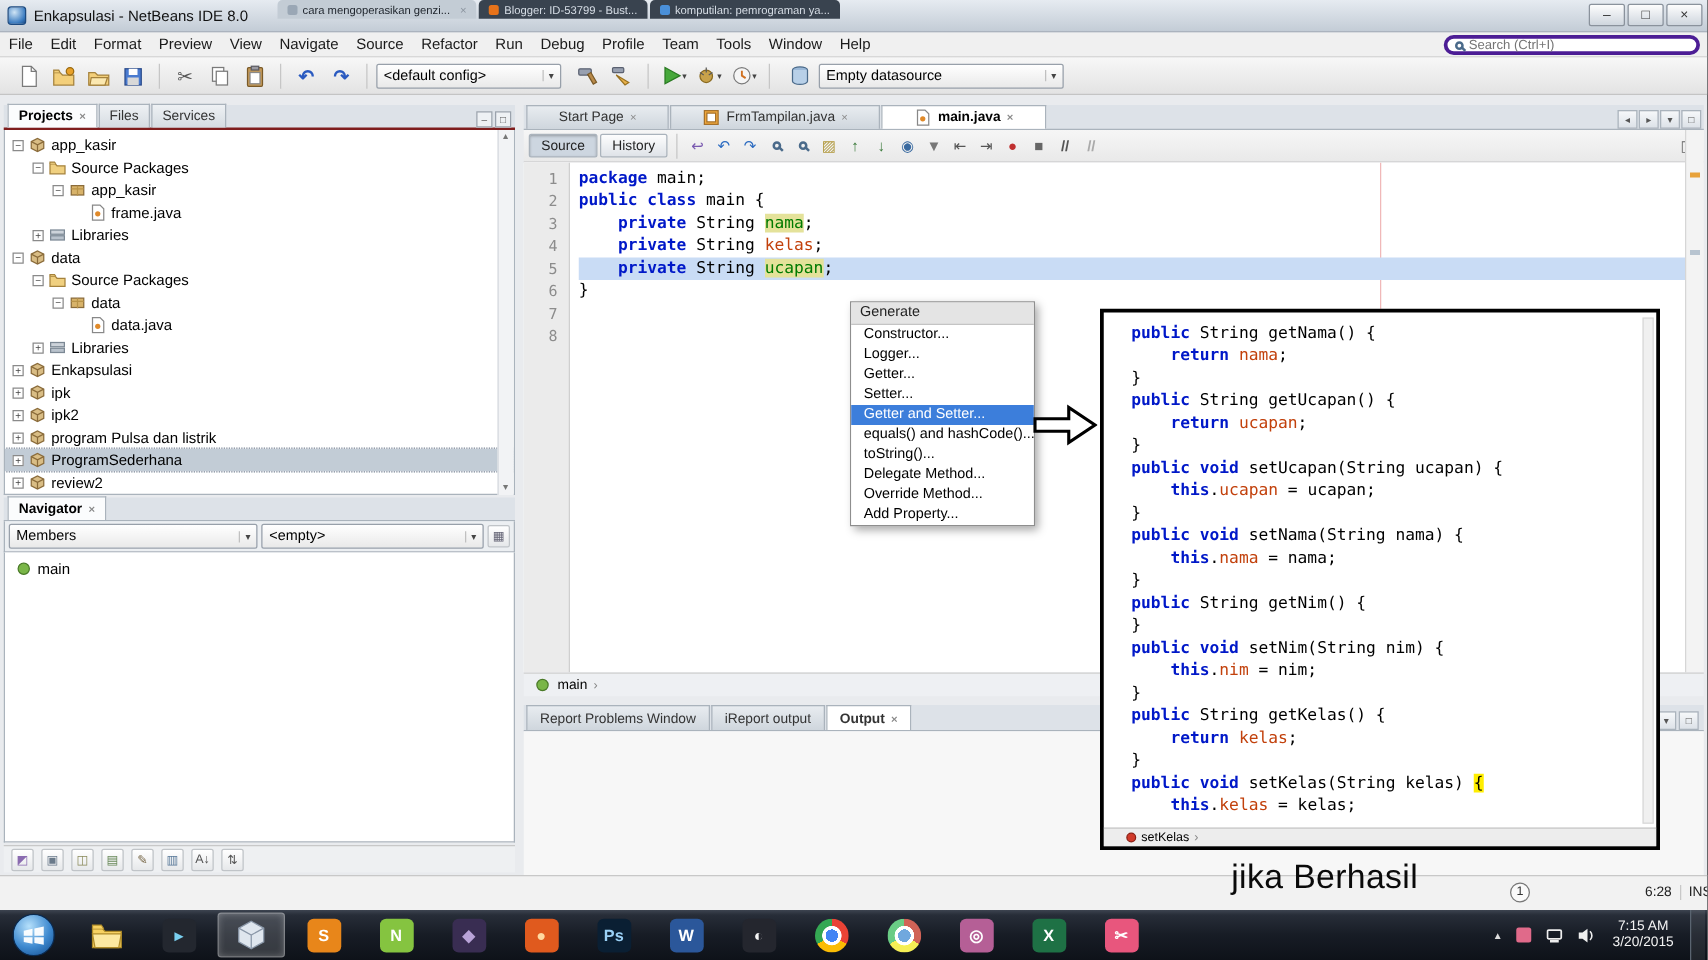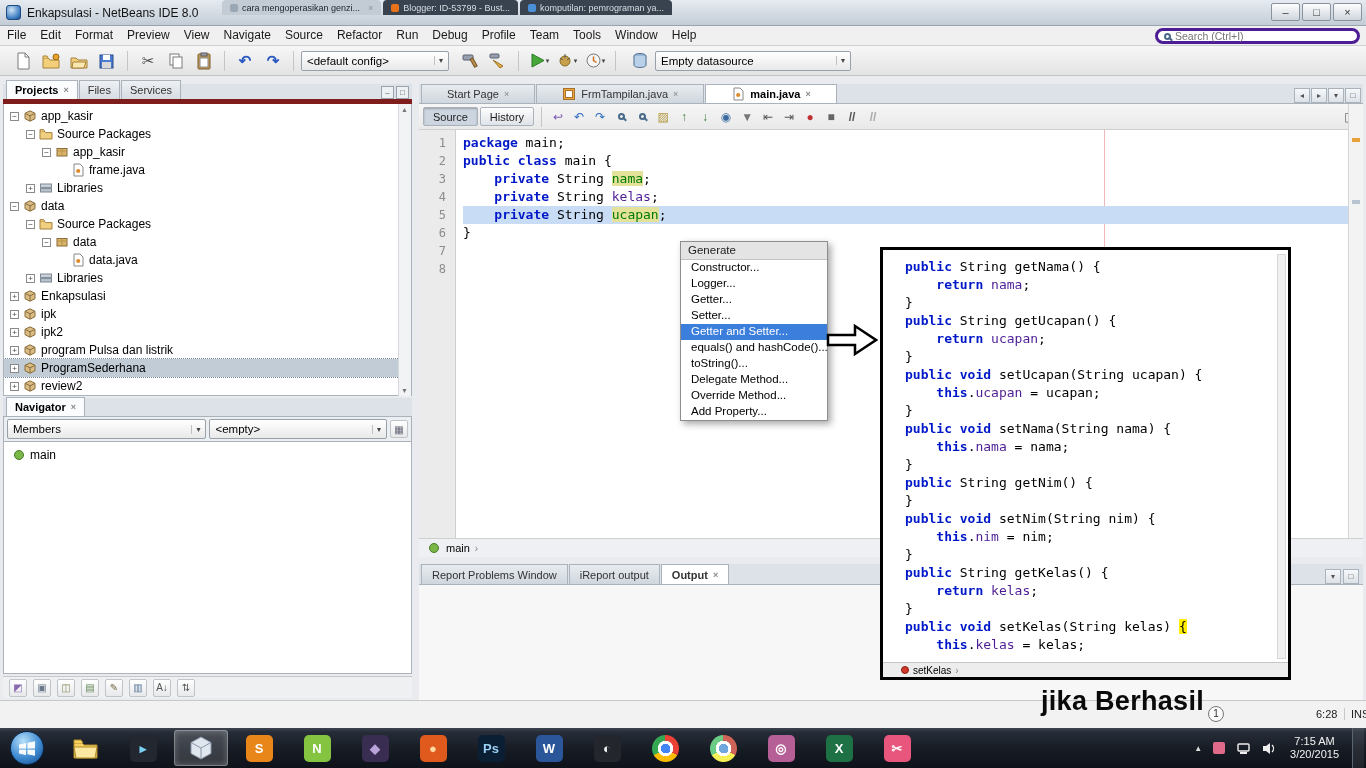--- a/index.html
+++ b/index.html
@@ -30,21 +30,21 @@
 
 
 #toolbar{position:absolute;left:0;top:46px;width:1366px;height:30px;background:linear-gradient(#f7f7f7,#e3e3e3);border-bottom:1px solid #c4c4c4;display:flex;align-items:center;padding-left:10px;gap:2px}
 .ti{width:26px;height:24px;display:inline-flex;align-items:center;justify-content:center;border:1px solid transparent;border-radius:2px}
 .ti .g{font-size:15px}
 .tsep{width:1px;height:20px;background:#c6c6c6;margin:0 5px}
 .combo{height:20px;background:linear-gradient(#ffffff,#e9e9e9);border:1px solid #98a0aa;display:flex;align-items:center;padding:0 5px;font-size:11.5px;border-radius:2px}
 .combo .arr{margin-left:auto;font-size:8px;color:#444;border-left:1px solid #c0c0c0;padding-left:4px}
 
 
-#projects-tabs{position:absolute;left:3px;top:84px;width:409px;height:20px;display:flex;align-items:flex-end;background:#dde2e8;border-bottom:5px solid #7f1d1d}
+#projects-tabs{position:absolute;left:3px;top:84px;width:409px;height:20px;display:flex;align-items:flex-end;background:#dde2e8;border-bottom:2px solid #7f1d1d}
 .ptab{height:19px;display:flex;align-items:center;gap:5px;padding:0 8px;font-size:11px;background:linear-gradient(#eef1f4,#d6dce2);border:1px solid #aab3bc;border-bottom:none;margin-right:1px;color:#333}
 .ptab.active{background:#fbfcfd;font-weight:bold;color:#000}
 .tabx{font-size:9px;color:#888}
 .panel-btns{margin-left:auto;display:flex;gap:2px;padding-right:3px}
 .pbtn{width:13px;height:13px;border:1px solid #9aa2ac;background:#eef1f4;font-size:8px;line-height:11px;text-align:center;color:#555}
 #projects-tree{position:absolute;left:3px;top:104px;width:409px;height:292px;background:#fff;border:1px solid #aab3bc;border-top:none;overflow:hidden;padding-top:3px}
 .trow{height:18px;display:flex;align-items:center;gap:4px;font-size:12px;white-space:nowrap}
 .trow.tsel{background:#c2ccd6;outline:1px dotted #7a8696}
 .handle{width:9px;height:9px;border:1px solid #8a8a8a;background:#fff;font-size:8px;line-height:7px;text-align:center;color:#444;flex:0 0 auto}
 .handle.none{border:none;background:transparent}
@@ -72,21 +72,21 @@
 .eicon{width:20px;height:20px;display:inline-flex;align-items:center;justify-content:center;font-size:12px;border-radius:2px}
 #split-btn{margin-left:auto;margin-right:3px}
 #editor-body{position:absolute;left:419px;top:130px;width:929px;height:408px;background:#fff;overflow:hidden}
 #gutter{position:absolute;left:0;top:0;bottom:0;width:37px;background:#ebebeb;border-right:1px solid #cfcfcf;padding-top:4px}
 .gnum{height:18px;text-align:right;padding-right:9px;font-family:"DejaVu Sans Mono",monospace;font-size:12px;line-height:18px;color:#8c8c8c}
 #code{position:absolute;left:38px;right:0;top:0;bottom:0;padding:4px 0 0 6px;font-family:"DejaVu Sans Mono",monospace;font-size:13px}
 .cline{height:18px;line-height:18px;white-space:pre}
 .cline.sel{background:#c9dcf5}
 .t-k{color:#0018c8;font-weight:bold}
 .t-p{color:#000}
-.t-f{color:#4c1d95}
+.t-f{color:#c2410c}
 .t-h{color:#007a00;background:#e4e29a}
 .t-y{background:#ffee00}
 #margin-line{position:absolute;left:685px;top:0;bottom:0;width:1px;background:#f0b8b8}
 #error-stripe{position:absolute;left:1348px;top:104px;width:15px;height:434px;background:#f3f3f3;border-left:1px solid #d6d6d6}
 .tick{position:absolute;left:3px;width:8px;height:4px}
 #editor-breadcrumb{position:absolute;left:419px;top:538px;width:944px;height:19px;background:#eef0f3;border-top:1px solid #cfcfcf;display:flex;align-items:center;gap:5px;padding-left:8px;font-size:11px}
 .chev{color:#888;font-size:10px}
 
 
 #bottom-tabs{position:absolute;left:419px;top:564px;width:944px;height:21px;background:#dde2e8;border-bottom:1px solid #aab3bc;display:flex;align-items:flex-end}
@@ -97,26 +97,26 @@
 #output-area{position:absolute;left:419px;top:585px;width:944px;height:115px;background:#f7f7f7}
 
 
 #generate-menu{position:absolute;left:680px;top:241px;width:148px;background:#fff;border:1px solid #8e8e8e;box-shadow:3px 3px 7px rgba(0,0,0,.35);z-index:40}
 #gm-title{height:18px;background:#e4e4e4;border-bottom:1px solid #c4c4c4;font-size:11.5px;padding:2px 7px;color:#222}
 .gm-item{height:16px;font-size:11.5px;line-height:15px;padding:0 6px 0 10px;background:#fff;white-space:nowrap}
 .gm-item.sel{background:#3c7edb;color:#fff}
 
 
 #arrow{position:absolute;left:826px;top:323px;z-index:55}
-#overlay-box{position:absolute;left:880px;top:247px;width:411px;height:433px;background:#fff;border:3px solid #000;z-index:50;overflow:hidden}
+#overlay-box{position:absolute;left:880px;top:247px;width:448px;height:433px;background:#fff;border:3px solid #000;z-index:50;overflow:hidden}
 #overlay-code{position:absolute;left:0;top:0;right:12px;bottom:0;padding:8px 0 0 22px;font-family:"DejaVu Sans Mono",monospace;font-size:13px}
 #overlay-scroll{position:absolute;right:2px;top:4px;bottom:18px;width:9px;background:#f0f0f0;border:1px solid #d8d8d8}
 #overlay-footer{position:absolute;left:0;right:0;bottom:0;height:15px;background:#ededed;border-top:1px solid #c6c6c6;display:flex;align-items:center;gap:4px;padding-left:18px;font-size:10px;z-index:2}
 .reddot{width:8px;height:8px;border-radius:50%;background:#d03a2a;border:1px solid #8a1f14}
-#caption{position:absolute;left:1041px;top:686px;font-size:27px;color:#0a0a0a;z-index:55;font-weight:700;letter-spacing:.3px}
+#caption{position:absolute;left:985px;top:686px;font-size:27px;color:#0a0a0a;z-index:55;font-weight:400;letter-spacing:.3px}
 
 
 #statusbar{position:absolute;left:0;top:700px;width:1366px;height:28px;background:#f2f2f2;border-top:1px solid #c8c8c8}
 #sb-badge{position:absolute;left:1208px;top:5px;width:16px;height:16px;border:1px solid #777;border-radius:50%;background:#fafafa;font-size:10px;text-align:center;line-height:14px;color:#333}
 #sb-pos{position:absolute;left:1316px;top:7px;font-size:11px;color:#222}
 #sb-ins{position:absolute;left:1344px;top:7px;font-size:11px;color:#222;border-left:1px solid #c8c8c8;padding-left:6px}
 
 
 #taskbar{position:absolute;left:0;top:728px;width:1366px;height:40px;background:linear-gradient(#3d4450,#272d38 10%,#171c25 50%,#0e1219);display:flex;align-items:center;z-index:60}
 #start-button{width:38px;height:38px;margin:0 12px 0 8px;display:flex;align-items:center;justify-content:center}

